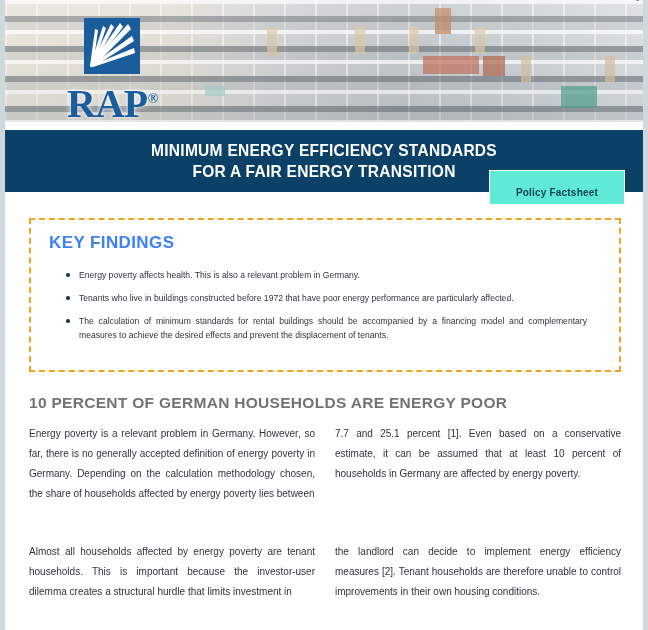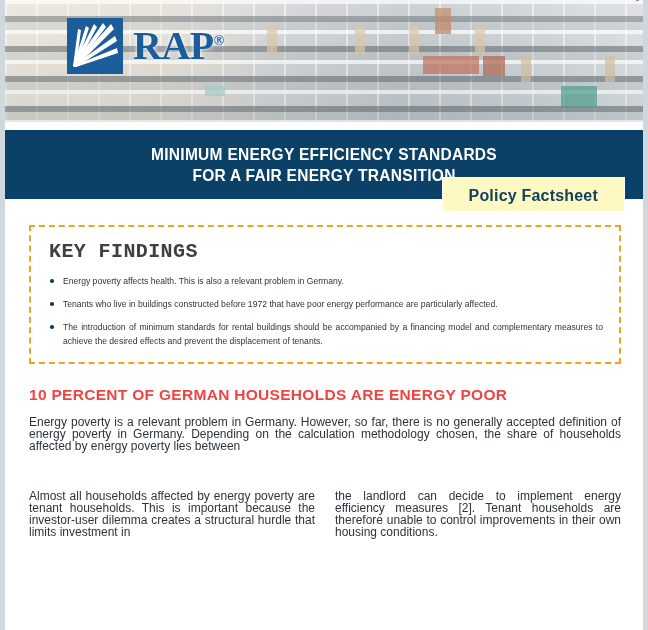--- a/index.html
+++ b/index.html
@@ -83,20 +83,21 @@
   }
 
   
   #logo {
     position: absolute;
     left: 62px;
     top: 18px;
     display: flex;
     align-items: center;
     gap: 10px;
+    flex-direction: column;
   }
   #logo-mark {
     width: 56px;
     height: 56px;
     background: #1b5c9b;
     position: relative;
     overflow: hidden;
     flex: none;
   }
   #logo-wordmark {
@@ -129,71 +130,70 @@
     white-space: nowrap;
     text-align: left;
     line-height: 8px;
   }
 
   
   #title-band {
     position: relative;
     margin-top: 8px;
     background: #0b4167;
-    height: 69px;
+    height: 62px;
     display: flex;
     flex-direction: column;
     align-items: center;
     justify-content: center;
   }
   .band-title {
     color: #ffffff;
     font-weight: bold;
     font-size: 16.5px;
     letter-spacing: 0.3px;
     line-height: 21px;
     text-align: center;
     font-stretch: condensed;
     transform: scaleX(0.94);
   }
   #factsheet-badge {
     position: absolute;
     right: 18px;
     bottom: -13px;
-    background: #fef9c3;
+    background: #5eead4;
     color: #12405f;
     font-weight: bold;
-    font-size: 16px;
-    padding: 9px 26px 6px 26px;
+    font-size: 10px;
+    padding: 16px 26px 6px 26px;
     border: 1px solid #ffffff;
     letter-spacing: 0.2px;
   }
 
   
   #content {
     padding: 26px 22px 0 24px;
   }
 
   
   #key-findings {
     border: 2px dashed #f0a31e;
     padding: 11px 16px 12px 14px;
     margin-bottom: 22px;
   }
   #key-findings-title {
-    color: #404040;
-    font-weight: bold;
-    font-size: 20px;
+    color: #3b82f6;
+    font-weight: bold;
+    font-size: 17px;
     letter-spacing: 0.4px;
     margin: 2px 0 12px 4px;
-    font-family: Liberation Mono, monospace;
   }
   ul.findings {
     list-style: none;
-    margin: 0;
+    margin: 16px;
     padding: 0;
   }
   ul.findings li {
     position: relative;
     padding-left: 18px;
     margin-bottom: 10px;
     font-size: 8.6px;
     line-height: 13.2px;
     color: #2d3439;
     text-align: justify;
@@ -206,34 +206,34 @@
     top: 4px;
     width: 3.5px;
     height: 3.5px;
     background: #123d5e;
     border-radius: 50%;
   }
 
   
   .section { margin-bottom: 4px; }
   .section-title {
-    color: #ef4444;
+    color: #737373;
     font-weight: bold;
     font-size: 15.5px;
     letter-spacing: 0.3px;
     margin: 0 0 12px 0;
   }
   .cols {
     display: flex;
     gap: 20px;
   }
   .col {
     flex: 1 1 0;
-    font-size: 12px;
-    line-height: 12px;
+    font-size: 10px;
+    line-height: 20px;
     color: #2d3439;
     text-align: justify;
   }
   .col p { margin: 0 0 10px 0; }
   .spacer-24 { height: 24px; }
 </style>
 </head>
 <body>
 
 <div id="page">
@@ -281,29 +281,32 @@
     <div id="factsheet-badge">Policy Factsheet</div>
   </div>
 
   <div id="content">
 
     <div id="key-findings">
       <div id="key-findings-title">KEY FINDINGS</div>
       <ul class="findings">
         <li>Energy poverty affects health. This is also a relevant problem in Germany.</li>
         <li>Tenants who live in buildings constructed before 1972 that have poor energy performance are particularly affected.</li>
-        <li>The introduction of minimum standards for rental buildings should be accompanied by a financing model and complementary measures to achieve the desired effects and prevent the displacement of tenants.</li>
+        <li>The calculation of minimum standards for rental buildings should be accompanied by a financing model and complementary measures to achieve the desired effects and prevent the displacement of tenants.</li>
       </ul>
     </div>
 
     <div class="section">
       <h2 class="section-title">10 PERCENT OF GERMAN HOUSEHOLDS ARE ENERGY POOR</h2>
       <div class="cols">
         <div class="col">
           <p>Energy poverty is a relevant problem in Germany. However, so far, there is no generally accepted definition of energy poverty in Germany. Depending on the calculation methodology chosen, the share of households affected by energy poverty lies between</p>
+        </div>
+        <div class="col">
+          <p>7.7 and 25.1 percent [1]. Even based on a conservative estimate, it can be assumed that at least 10 percent of households in Germany are affected by energy poverty.</p>
         </div>
       </div>
     </div>
 
     <div class="spacer-24"></div>
 
     <div class="section">
       <div class="cols">
         <div class="col">
           <p>Almost all households affected by energy poverty are tenant households. This is important because the investor-user dilemma creates a structural hurdle that limits investment in</p>

